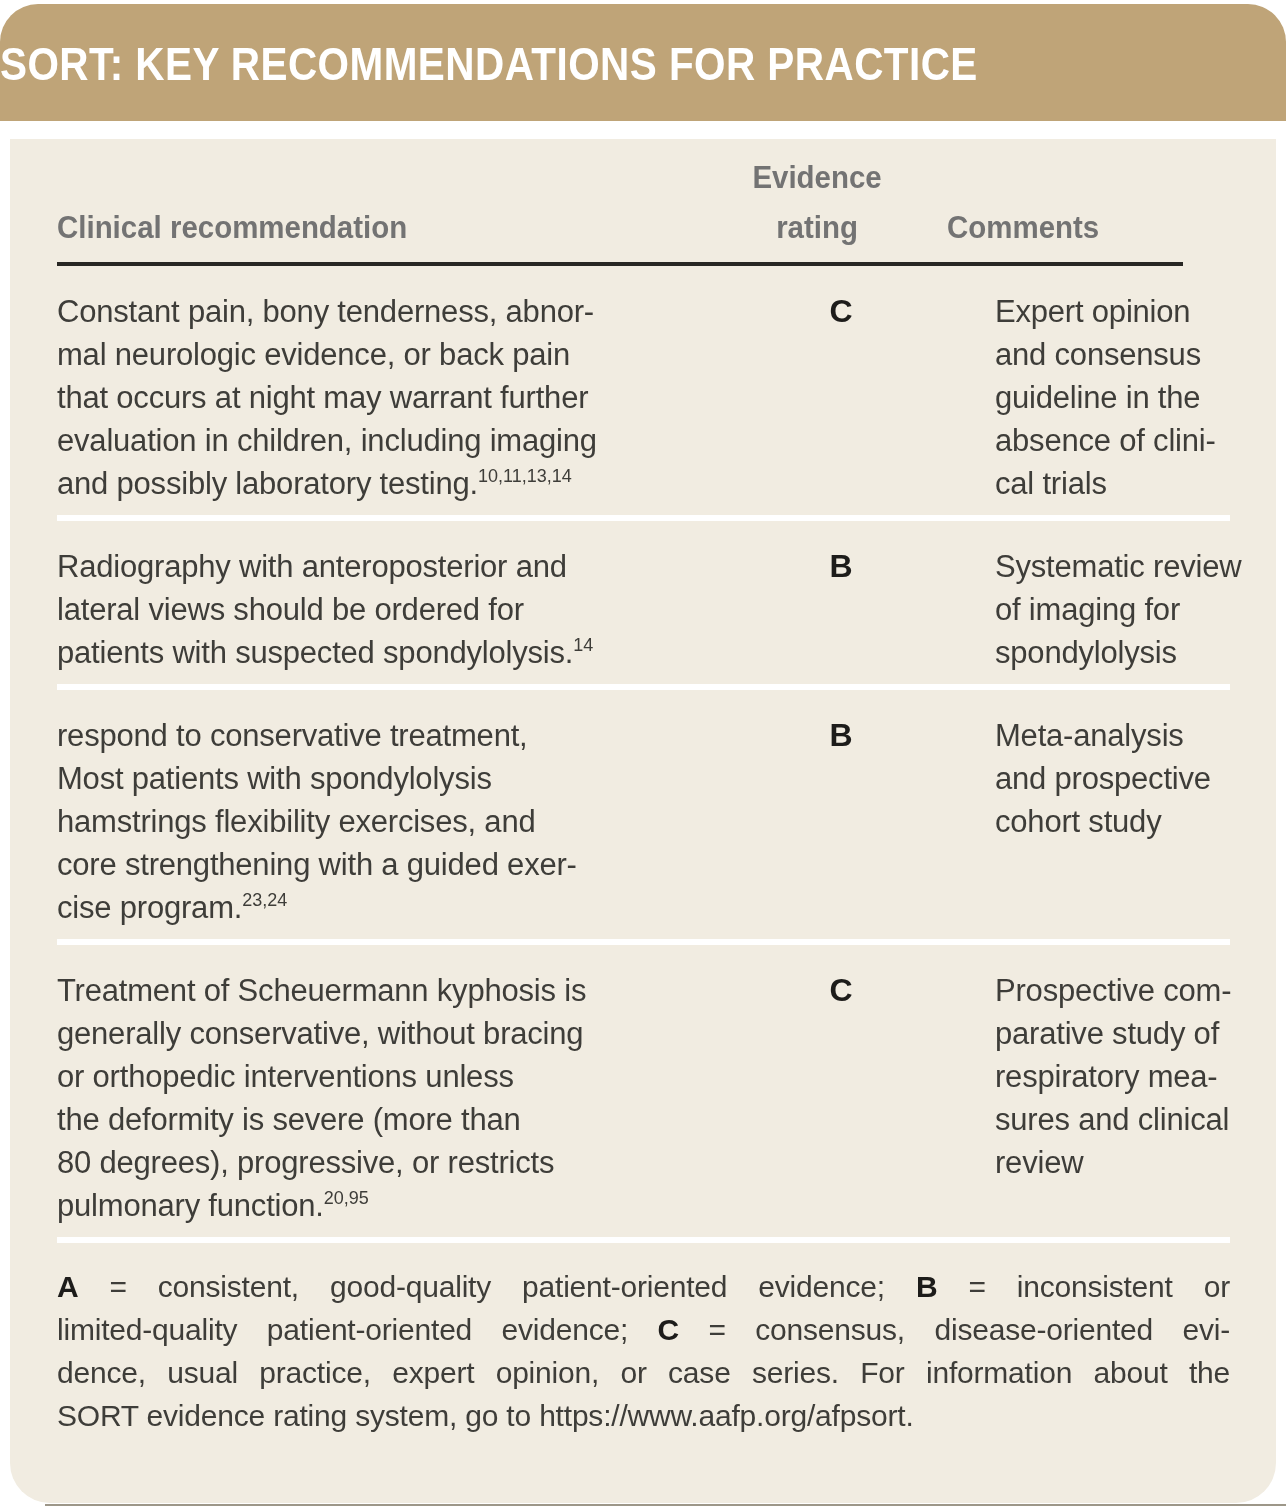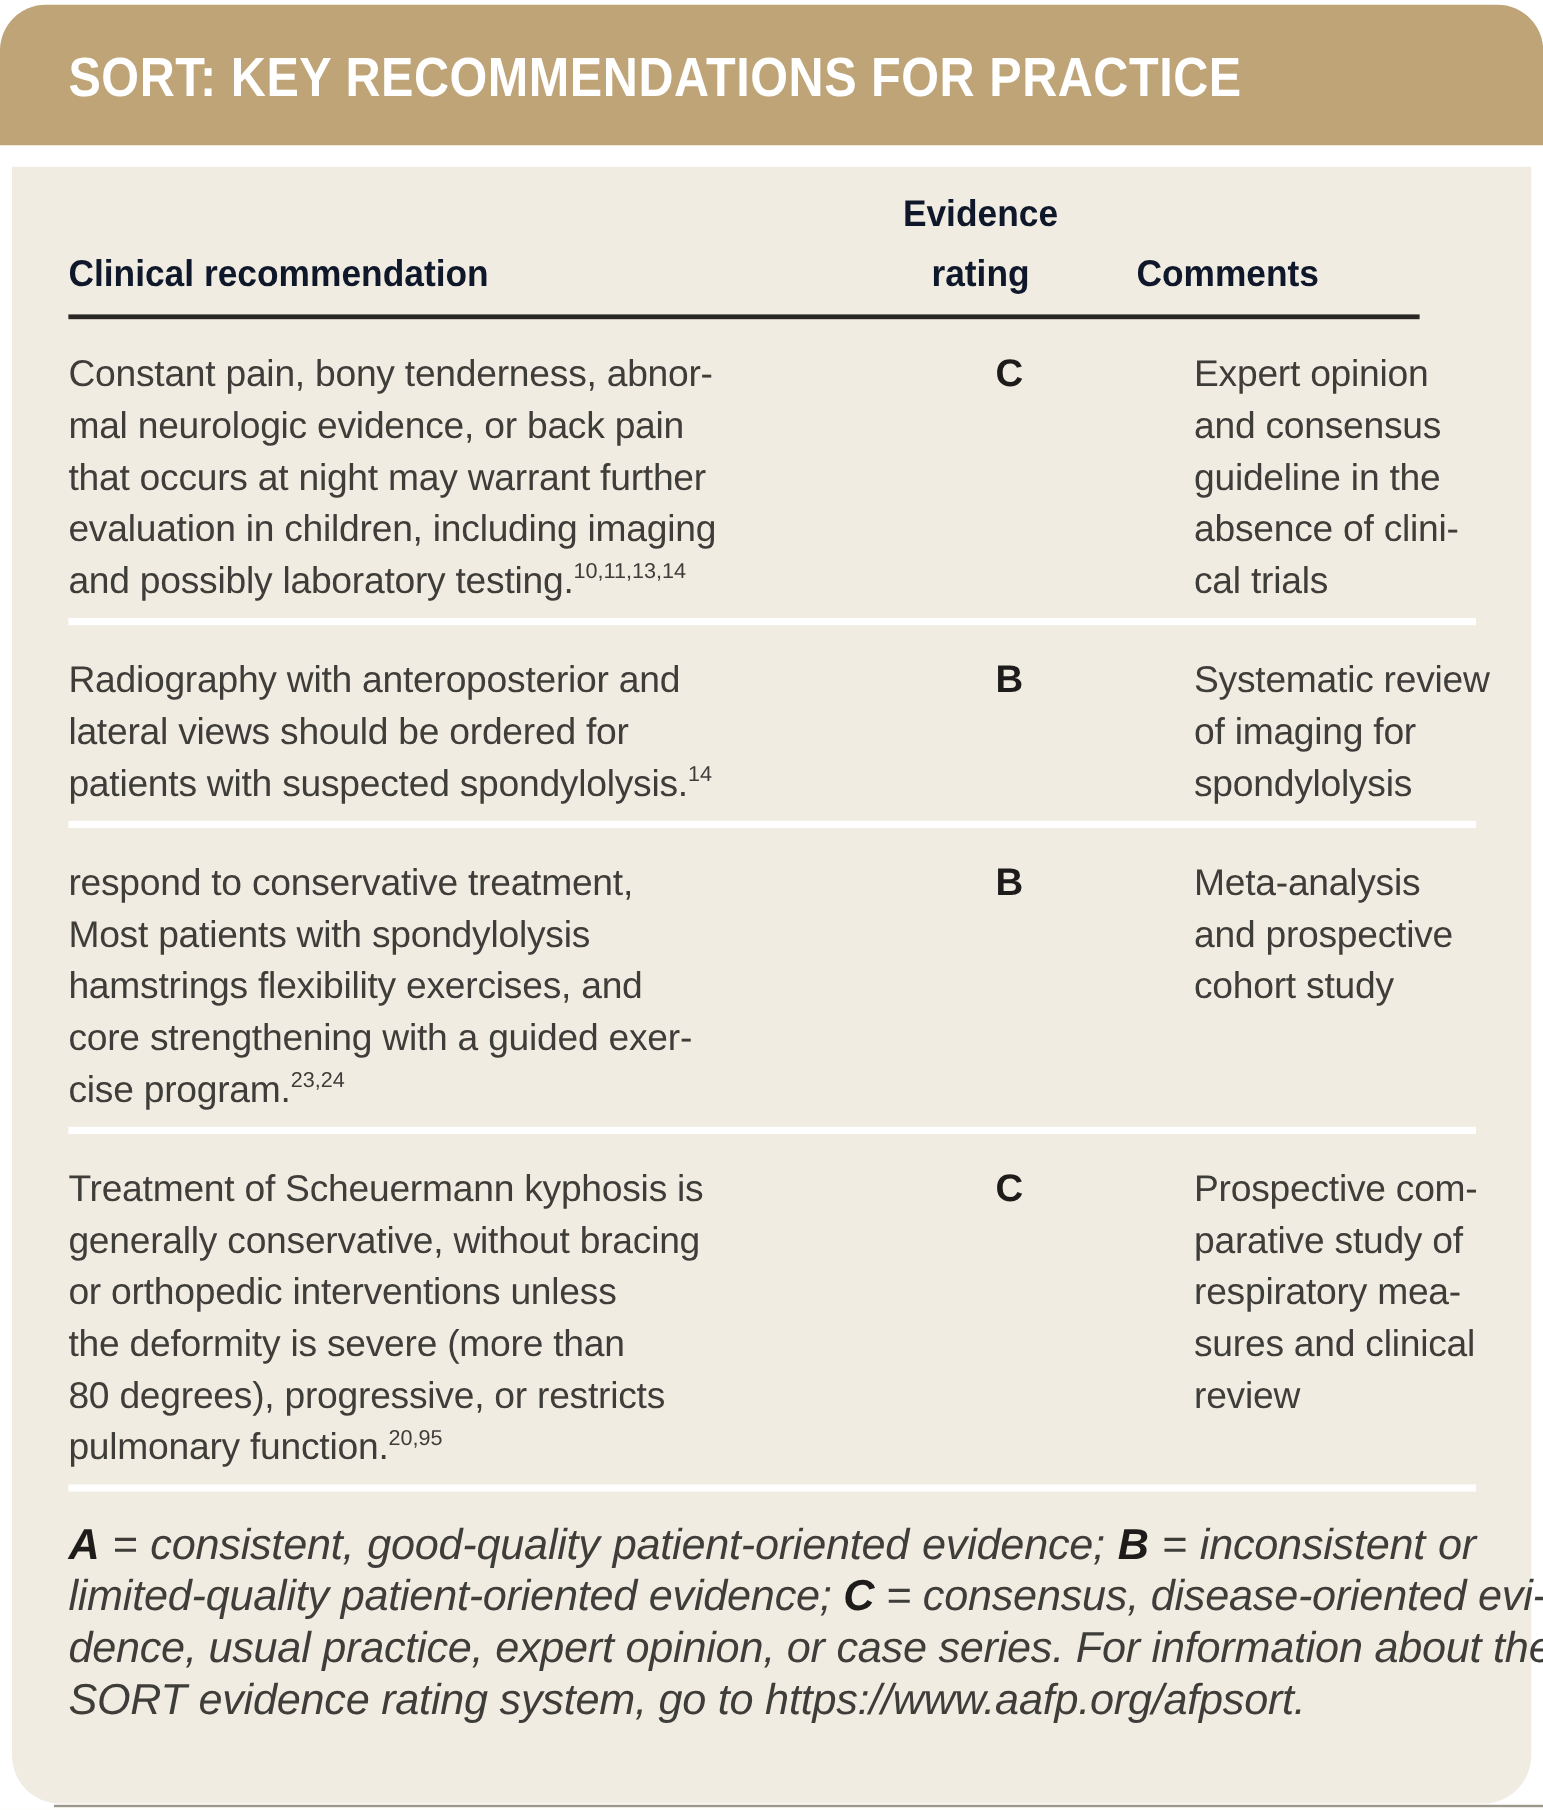--- a/index.html
+++ b/index.html
@@ -9,21 +9,21 @@
     background:#ffffff;
     overflow:hidden;
     font-family:"Liberation Sans", sans-serif;
   }
   
   .band{
     position:absolute;left:0;top:4px;width:1286px;height:117px;
     background:#bfa478;
     border-radius:38px 38px 0 0;
     display:flex;align-items:center;
-    padding-left:57px;box-sizing:border-box;
+    box-sizing:border-box;
   }
   .band-title{
     display:inline-block;
     transform:scaleX(0.88);transform-origin:0 50%;
     white-space:nowrap;
     font-size:46px;font-weight:700;letter-spacing:0.5px;
     color:#ffffff;
     margin-top:2px;
   }
   
@@ -35,21 +35,21 @@
     padding:14px 46px 26px 47px;
     color:#3e3d39;
   }
   .grid{
     display:grid;
     grid-template-columns:660px 200px 313px;
   }
   
   .cols-header{align-items:end;padding-bottom:9px;}
   .colhead{
-    font-weight:700;font-size:31px;line-height:50px;color:#0f172a;
+    font-weight:700;font-size:31px;line-height:50px;color:#737373;
     white-space:nowrap;
   }
   .colhead .cond{display:inline-block;transform:scaleX(0.95);transform-origin:0 100%;}
   .col-evidence{text-align:center;}
   .col-evidence .cond{transform-origin:50% 100%;}
   .rule{height:4px;background:#282724;margin-right:47px;}
   
   .row{
     padding:24px 0 10px 0;
     border-bottom:6px solid #ffffff;
@@ -63,23 +63,22 @@
     font-weight:700;font-size:32px;color:#1d1c1a;
   }
   .comments-cell{padding-left:30px;}
   sup{
     font-size:18px;line-height:0;vertical-align:baseline;
     position:relative;top:-12px;letter-spacing:0;
   }
   
   .footer-note{
     padding:22px 0 0 0;
-    font-size:36px;line-height:43px;letter-spacing:-0.2px;
+    font-size:30px;line-height:43px;letter-spacing:-0.2px;
     width:1173px;
-    font-style:italic;
   }
   .foot-line{
     white-space:nowrap;
     text-align:justify;
     -moz-text-align-last:justify;
     text-align-last:justify;
   }
   .foot-line:last-child{
     text-align:left;
     -moz-text-align-last:left;

